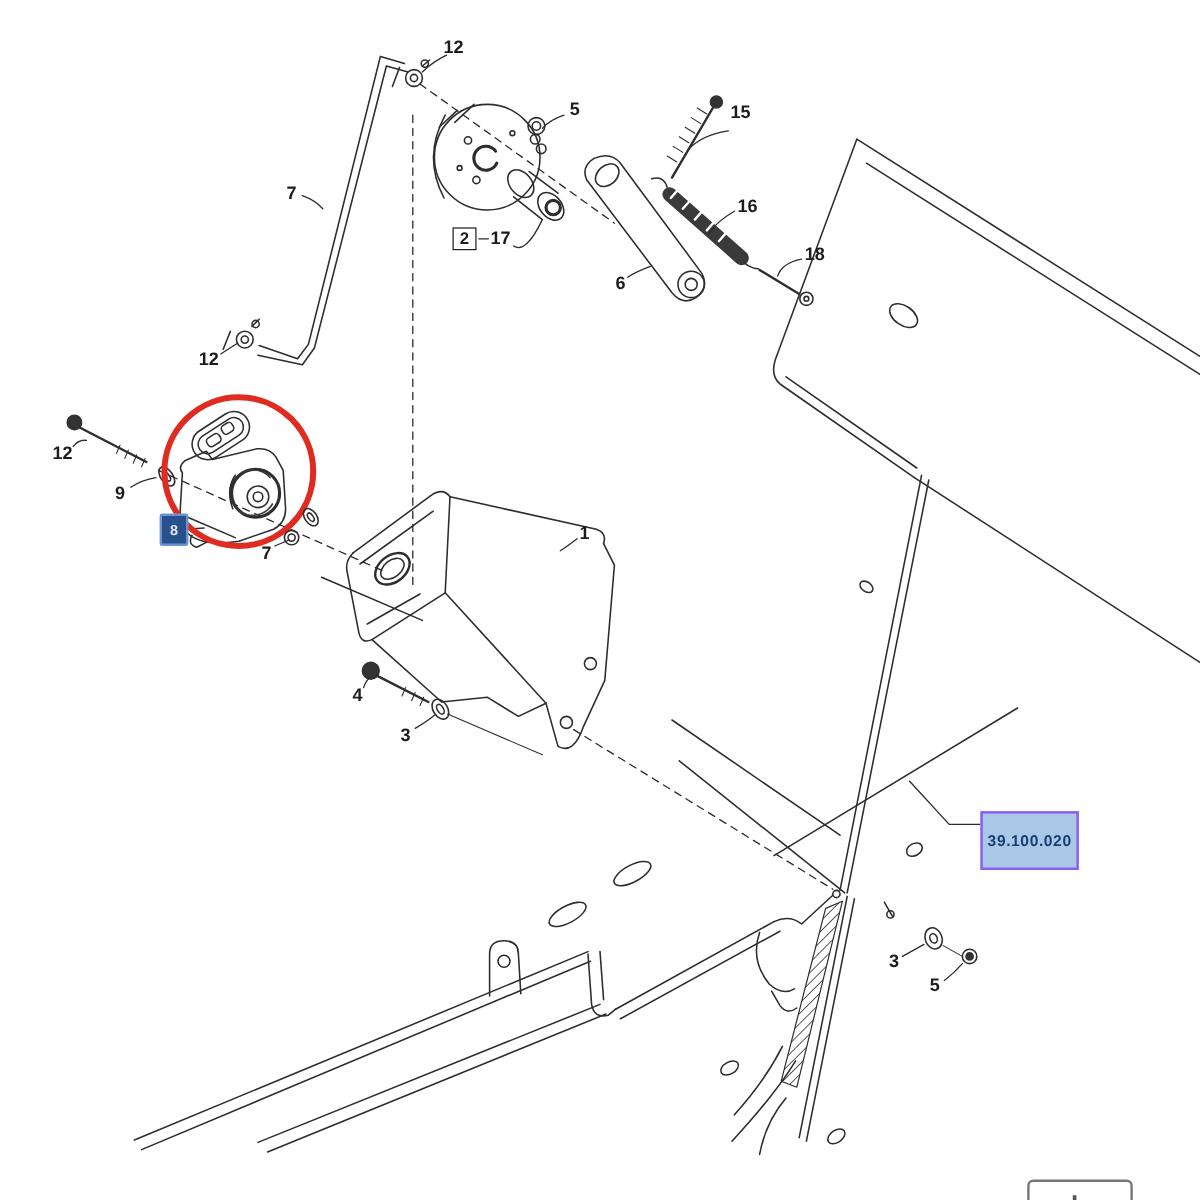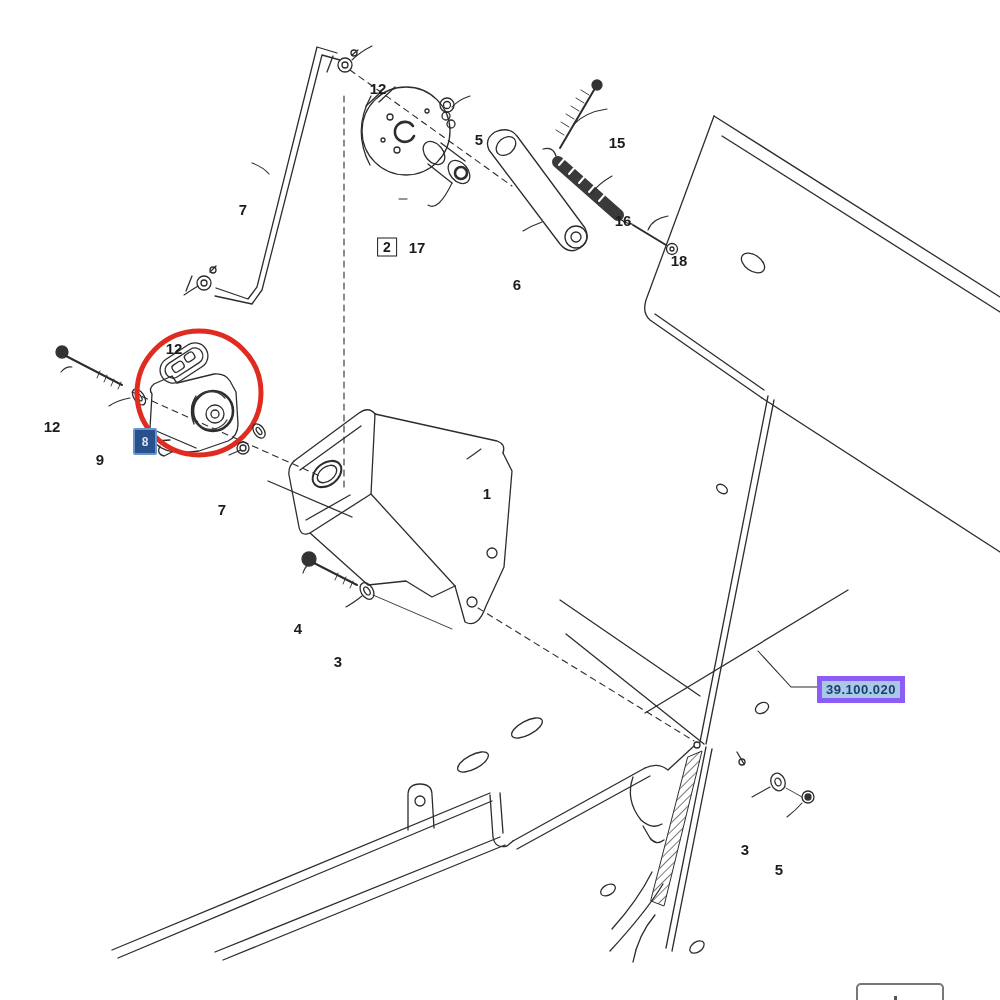--- a/index.html
+++ b/index.html
@@ -10,26 +10,26 @@
   svg .ldr{stroke-width:1.1;}
   svg .thin{stroke-width:0.9;}
   svg .w2{stroke-width:2;}
   svg .w3{stroke-width:2.6;}
   svg .fill{fill:#333;stroke:#333;}
   svg .dark{stroke:#3a3a3a;}
   svg .spring{stroke:#3a3a3a;stroke-width:12;}
   svg .whitehatch{stroke:#ffffff;stroke-width:2;}
   svg .red{stroke:#e02b20;stroke-width:5;}
   svg .hatchface{fill:url(#hatch);stroke-width:1;}
-  .co{position:absolute;transform:translate(-50%,-50%);font-weight:bold;font-size:15px;color:#1c1c1c;white-space:nowrap;user-select:none;margin-top:48px;}
+  .co{position:absolute;transform:translate(-50%,-50%);font-weight:bold;font-size:15px;color:#1c1c1c;white-space:nowrap;user-select:none;}
   .co.boxed{border:1.7px solid #1c1c1c;background:#fff;padding:0px 5px;font-size:14px;line-height:17px;}
   .tag8{position:absolute;left:133px;top:428px;width:20px;height:23px;background:#27508d;border:2px solid #6b94cc;
         color:#dce3ee;font-weight:bold;font-size:12px;display:flex;align-items:center;justify-content:center;border-radius:2px;}
-  .ref{position:absolute;left:817px;top:676px;background:#a9c7e7;border:5px solid #8b5cf6;color:#17406e;
-       font-weight:bold;font-size:13px;padding:1px 4px;letter-spacing:0.5px;}
+  .ref{position:absolute;left:817px;top:676px;background:#a9c7e7;border:2px solid #8b5cf6;color:#17406e;
+       font-weight:bold;font-size:13px;padding:15px 4px;letter-spacing:0.5px;}
   .pagebox{position:absolute;left:856px;top:983px;width:84px;height:34px;border:2px solid #777;border-radius:5px;background:#fff;}
   .pagebox .glyph{position:absolute;left:36px;top:11px;width:3px;height:20px;background:#555;}
 </style>
 </head>
 <body>
 
 <div class="stage">
 
 <svg width="1000" height="1000" viewBox="0 0 1000 1000">
   <defs>

